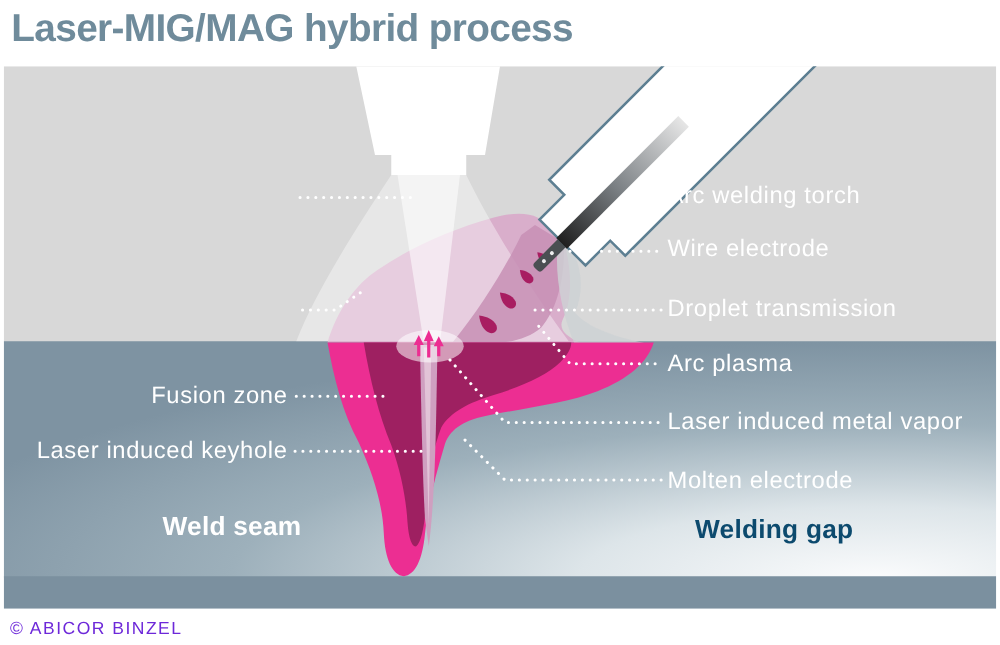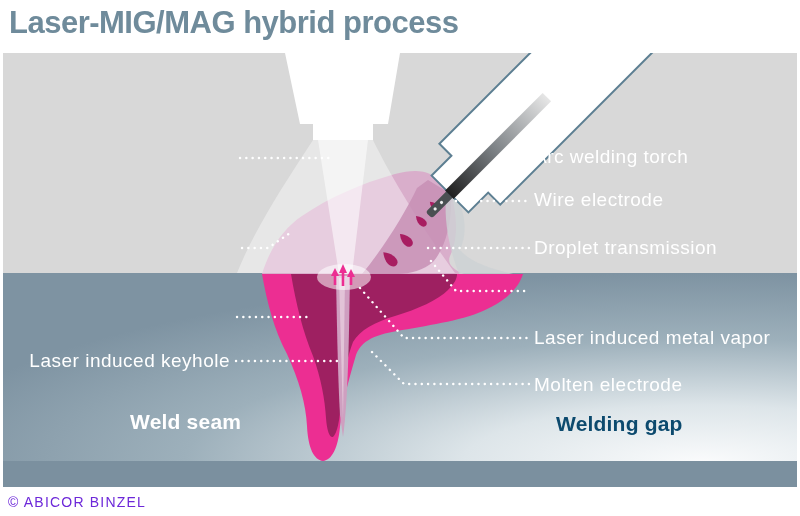--- a/index.html
+++ b/index.html
@@ -126,24 +126,26 @@
         <path d="M516,157 L532,157"></path>
         <path d="M456,201 L530,201"></path>
         <path d="M428,248 L530,248"></path>
         <path d="M431,261 L456,291 L530,291"></path>
         <path d="M360,288 L404,338 L530,338"></path>
         <path d="M372,352 L404,384 L530,384"></path>
       </g>
     </g>
   </svg>
 
+  <div class="lbl" style="right:570px;top:306px">Fusion zone</div>
   <div class="lbl" style="right:570px;top:350px">Laser induced keyhole</div>
   <div class="lbl bold" style="left:110px;top:411px">Weld seam</div>
 
   <div class="lbl" style="left:534px;top:146px">Arc welding torch</div>
   <div class="lbl" style="left:534px;top:189px">Wire electrode</div>
   <div class="lbl" style="left:534px;top:237px">Droplet transmission</div>
+  <div class="lbl" style="left:534px;top:281px">Arc plasma</div>
   <div class="lbl" style="left:534px;top:327px">Laser induced metal vapor</div>
   <div class="lbl" style="left:534px;top:374px">Molten electrode</div>
   <div class="lbl bold gap" style="left:536px;top:413px">Welding gap</div>
 
   <div class="copyright">© ABICOR BINZEL</div>
 </div>
 
 </body></html>

